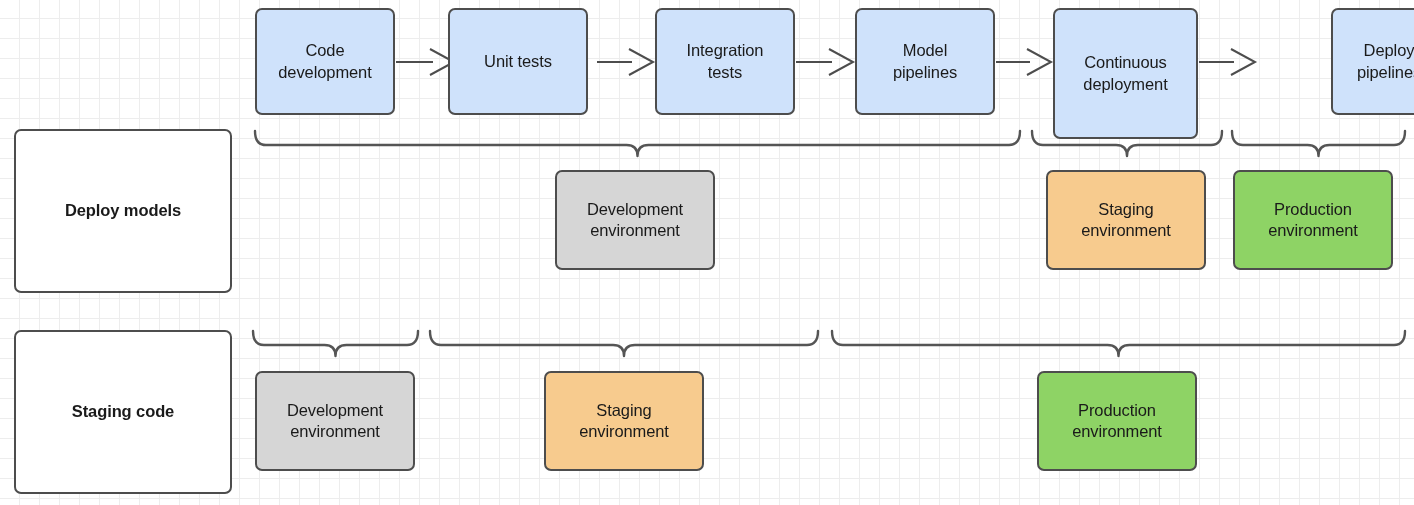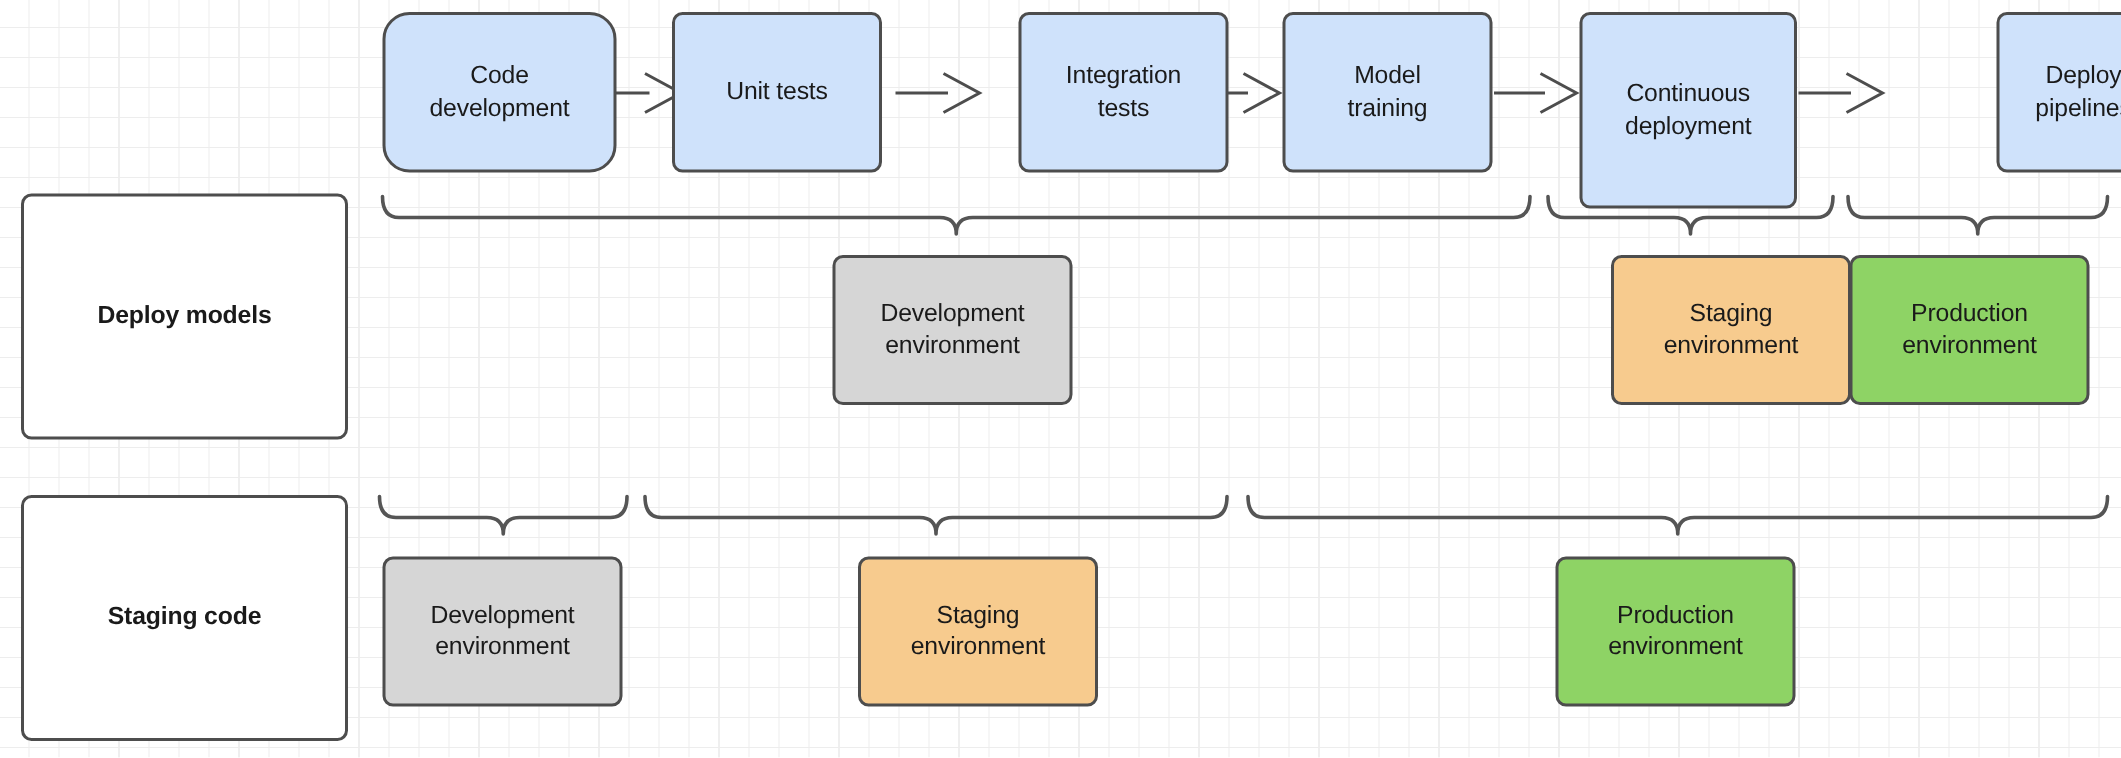--- a/index.html
+++ b/index.html
@@ -35,21 +35,21 @@
     text-align: center;
     color: #1a1a1a;
     font-size: 16.5px;
     line-height: 1.28;
     font-family: "Liberation Sans", sans-serif;
     white-space: pre-line;
     letter-spacing: -0.1px;
   }
   .node.blue   { background: #cfe2fb; }
   .node.gray   { background: #d6d6d6; }
-  .node.orange { background: #f7cb8e; margin-left: 28px; }
+  .node.orange { background: #f7cb8e; }
   .node.green  { background: #8ed365; text-align: center; }
   .node.white  { background: #ffffff; font-weight: bold; }
   svg.overlay {
     position: absolute;
     left: 0;
     top: 0;
     width: 1414px;
     height: 505px;
     pointer-events: none;
     overflow: visible;
@@ -99,27 +99,27 @@
         <polyline points="1231,49 1255,62 1231,75" class="arrowhead"></polyline>
       </g>
       <path d="M 255 131 Q 255 145 266 145 L 626.5 145 Q 637.5 145 637.5 156 Q 637.5 145 648.5 145 L 1009 145 Q 1020 145 1020 131" class="brace"></path>
       <path d="M 1032 131 Q 1032 145 1043 145 L 1116 145 Q 1127 145 1127 156 Q 1127 145 1138 145 L 1211 145 Q 1222 145 1222 131" class="brace"></path>
       <path d="M 1232 131 Q 1232 145 1243 145 L 1307.5 145 Q 1318.5 145 1318.5 156 Q 1318.5 145 1329.5 145 L 1394 145 Q 1405 145 1405 131" class="brace"></path>
       <path d="M 253 331 Q 253 345 264 345 L 324.5 345 Q 335.5 345 335.5 356 Q 335.5 345 346.5 345 L 407 345 Q 418 345 418 331" class="brace"></path>
       <path d="M 430 331 Q 430 345 441 345 L 613 345 Q 624 345 624 356 Q 624 345 635 345 L 807 345 Q 818 345 818 331" class="brace"></path>
       <path d="M 832 331 Q 832 345 843 345 L 1107.5 345 Q 1118.5 345 1118.5 356 Q 1118.5 345 1129.5 345 L 1394 345 Q 1405 345 1405 331" class="brace"></path>
     </svg>
   <div id="nodes-layer">
-      <div class="node blue" style="left: 255px; top: 8px; width: 156px; height: 107px; border-radius: 18px;">Code
+      <div class="node blue" style="left: 255px; top: 8px; width: 140px; height: 107px;">Code
 development</div>
       <div class="node blue" style="left: 448px; top: 8px; width: 140px; height: 107px;">Unit tests</div>
-      <div class="node blue" style="left: 655px; top: 8px; width: 140px; height: 107px; margin-left: 24px;">Integration
+      <div class="node blue" style="left: 655px; top: 8px; width: 140px; height: 107px;">Integration
 tests</div>
       <div class="node blue" style="left: 855px; top: 8px; width: 140px; height: 107px;">Model
-training</div>
+pipelines</div>
       <div class="node blue" style="left: 1053px; top: 8px; width: 145px; height: 131px;">Continuous
 deployment</div>
       <div class="node blue" style="left: 1331px; top: 8px; width: 116px; height: 107px; text-align: center;">Deploy
 pipelines</div>
       <div class="node white" style="left: 14px; top: 129px; width: 218px; height: 164px;">Deploy models</div>
       <div class="node gray" style="left: 555px; top: 170px; width: 160px; height: 100px;">Development
 environment</div>
       <div class="node orange" style="left: 1046px; top: 170px; width: 160px; height: 100px;">Staging
 environment</div>
       <div class="node green" style="left: 1233px; top: 170px; width: 160px; height: 100px;">Production

